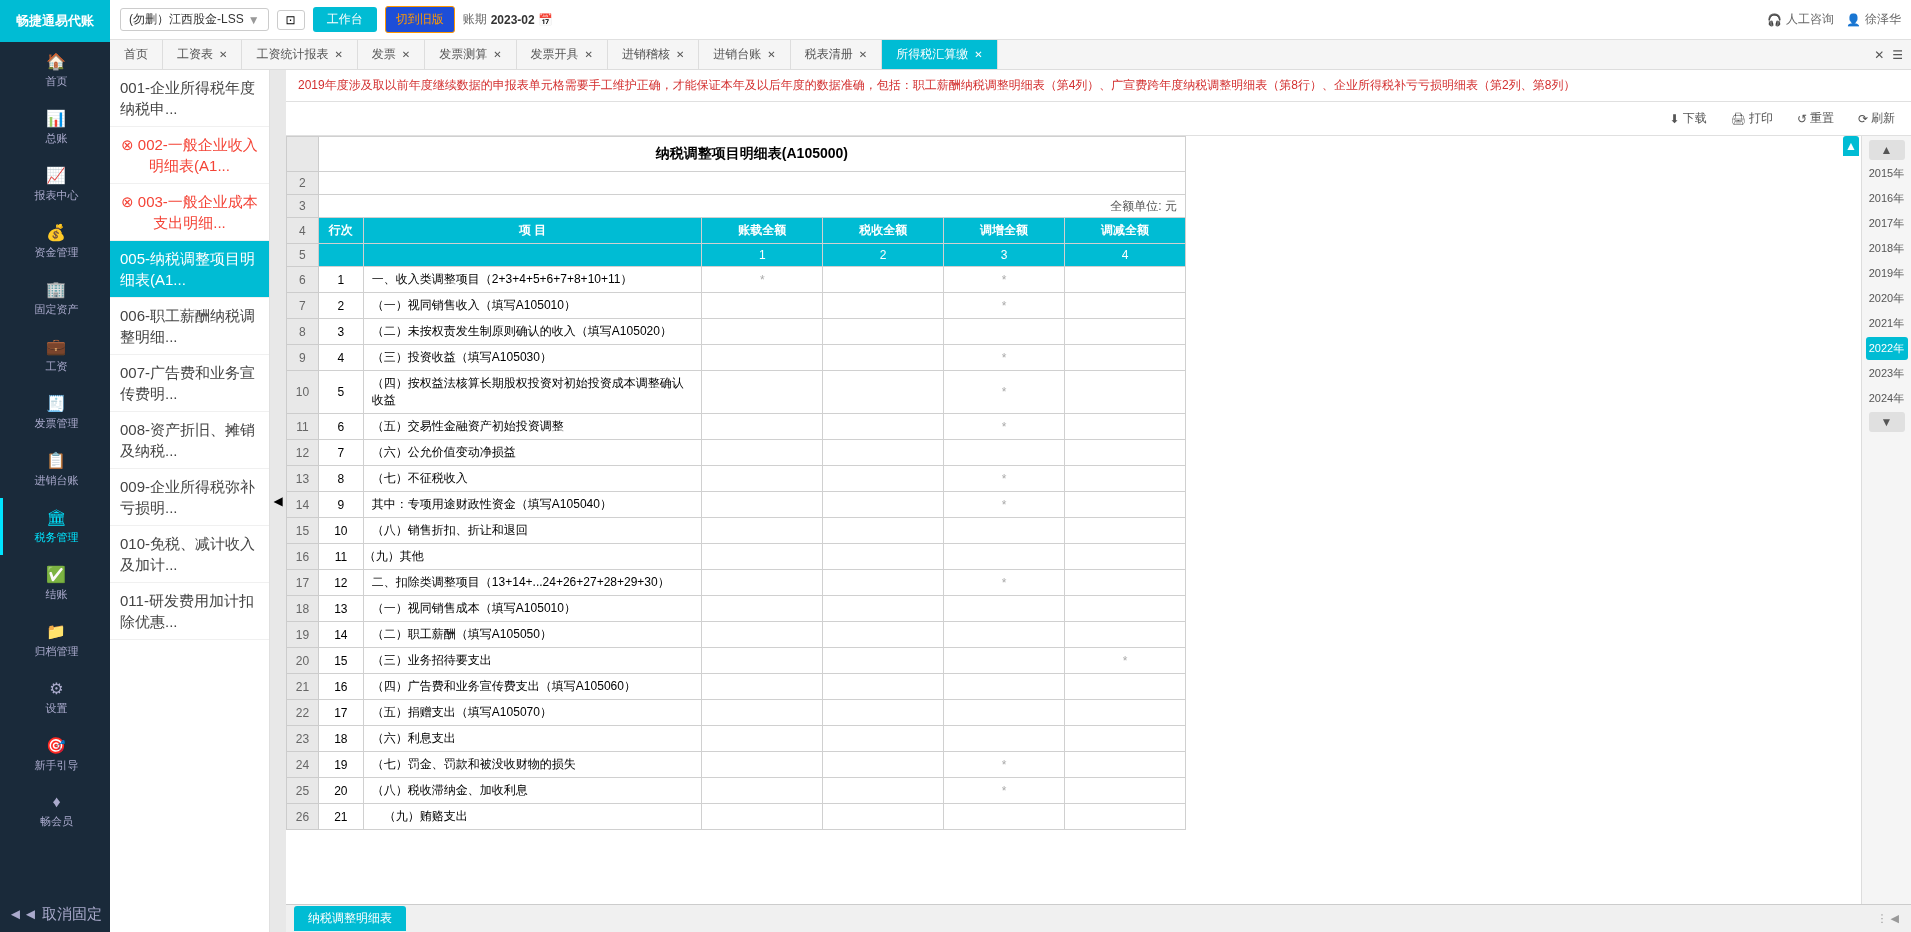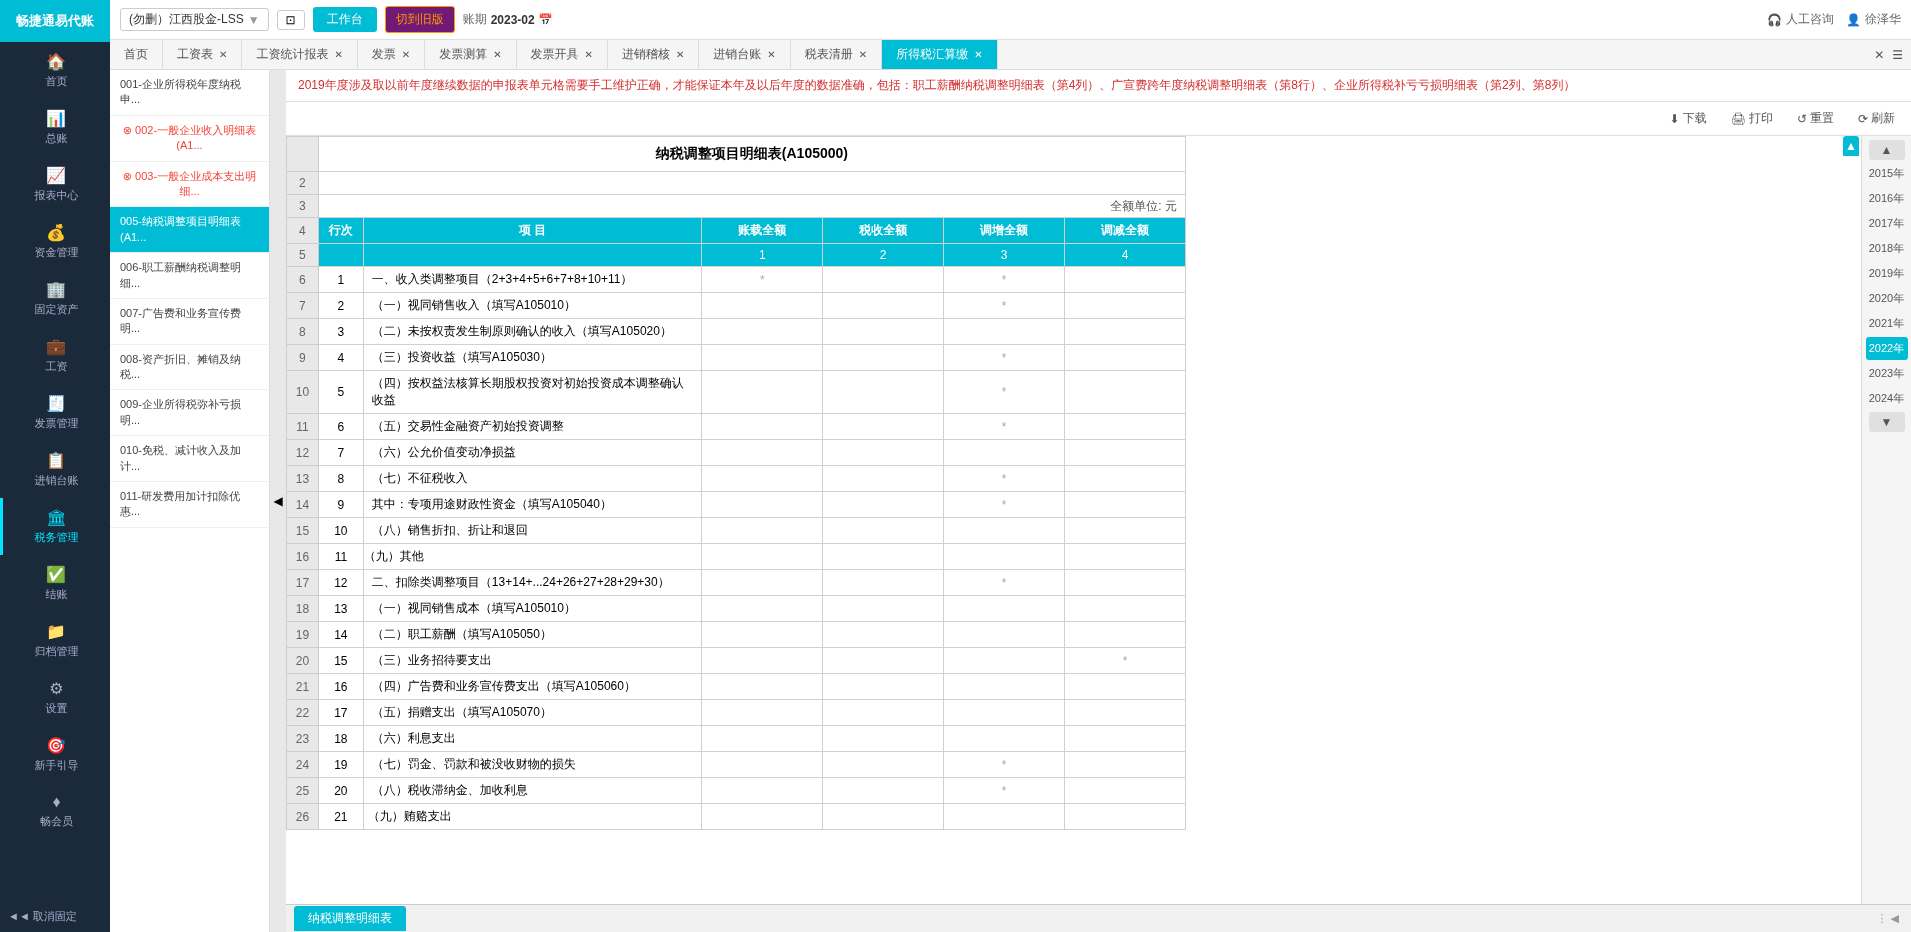--- a/index.html
+++ b/index.html
@@ -6,49 +6,49 @@
     body { display: flex; height: 932px; overflow: hidden; background: #f0f2f5; }
 
     
     .sidebar { width: 110px; background: #1a2a3a; display: flex; flex-direction: column; height: 100%; flex-shrink: 0; }
     .sidebar-logo { background: #00bcd4; color: white; text-align: center; padding: 12px 5px; font-size: 13px; font-weight: bold; line-height: 1.4; }
     .sidebar-nav { display: flex; flex-direction: column; flex: 1; overflow-y: auto; }
     .nav-item { display: flex; flex-direction: column; align-items: center; padding: 10px 5px; color: #aac; cursor: pointer; border-left: 3px solid transparent; gap: 3px; }
     .nav-item.active { color: #00e5ff; border-left-color: #00e5ff; }
     .nav-item .nav-icon { font-size: 16px; }
     .nav-item .nav-label { font-size: 11px; }
-    .sidebar-footer { padding: 8px; color: #aac; text-align: left; font-size: 11px; cursor: pointer; }
+    .sidebar-footer { padding: 8px; color: #aac; text-align: center; font-size: 15px; cursor: pointer; }
 
     
     .main { flex: 1; display: flex; flex-direction: column; overflow: hidden; }
 
     
     .topbar { background: white; display: flex; align-items: center; padding: 0 10px; height: 40px; border-bottom: 1px solid #e0e0e0; gap: 8px; flex-shrink: 0; }
     .company-selector { display: flex; align-items: center; gap: 4px; border: 1px solid #ccc; border-radius: 3px; padding: 2px 8px; cursor: pointer; font-size: 12px; color: #333; }
     .company-selector .arrow { color: #999; }
     .copy-btn { border: 1px solid #ccc; background: white; border-radius: 3px; padding: 2px 8px; cursor: pointer; font-size: 12px; }
     .workbench-btn { background: #00bcd4; color: white; border: none; border-radius: 3px; padding: 4px 14px; cursor: pointer; font-size: 12px; }
-    .old-btn { border: 1px solid #ff9800; color: #ff9800; background: #701a75; border-radius: 3px; padding: 4px 10px; cursor: pointer; font-size: 12px; }
+    .old-btn { border: 1px solid #ff9800; color: #ff9800; background: #1d4ed8; border-radius: 3px; padding: 4px 10px; cursor: pointer; font-size: 12px; }
     .period-label { font-size: 12px; color: #666; display: flex; align-items: center; gap: 4px; }
     .topbar-right { margin-left: auto; display: flex; align-items: center; gap: 12px; color: #666; }
     .topbar-right .user-section { display: flex; align-items: center; gap: 4px; cursor: pointer; }
 
     
     .tabs-bar { background: #f5f5f5; display: flex; align-items: center; border-bottom: 1px solid #ddd; flex-shrink: 0; overflow-x: auto; }
     .tab { padding: 6px 14px; cursor: pointer; white-space: nowrap; color: #555; border-right: 1px solid #ddd; display: flex; align-items: center; gap: 4px; font-size: 12px; }
     .tab.active { background: #00bcd4; color: white; }
     .tab .close-x { font-size: 10px; cursor: pointer; color: inherit; margin-left: 2px; }
     .tabs-actions { margin-left: auto; display: flex; align-items: center; padding: 0 8px; gap: 8px; }
 
     
     .content { flex: 1; display: flex; overflow: hidden; }
 
     
     .left-panel { width: 160px; background: white; border-right: 1px solid #e0e0e0; display: flex; flex-direction: column; flex-shrink: 0; overflow-y: auto; }
-    .left-panel-item { padding: 7px 10px; cursor: pointer; font-size: 11px; color: #444; border-bottom: 1px solid #f0f0f0; line-height: 1.4; }
+    .left-panel-item { padding: 7px 10px; cursor: pointer; font-size: 15px; color: #444; border-bottom: 1px solid #f0f0f0; line-height: 1.4; }
     .left-panel-item.active { background: #00bcd4; color: white; }
     .left-panel-item.error { color: #f44336; text-align: center; }
     .left-panel-collapse { width: 16px; background: #e8e8e8; cursor: pointer; display: flex; align-items: center; justify-content: center; flex-shrink: 0; }
 
     
     .main-content { flex: 1; display: flex; flex-direction: column; overflow: hidden; background: #f5f5f5; }
 
     
     .notice-bar { background: white; padding: 6px 12px; font-size: 11px; color: #d32f2f; line-height: 1.6; border-bottom: 1px solid #e0e0e0; flex-shrink: 0; }
 
@@ -486,21 +486,21 @@
                   <td class="hangci">20</td>
                   <td class="item-cell" style="white-space: normal; padding: 4px 8px;">（八）税收滞纳金、加收利息</td>
                   <td class="num-cell" style="text-align: center; color: rgb(170, 170, 170);"></td>
                   <td class="num-cell" style="text-align: center; color: rgb(170, 170, 170);"></td>
                   <td class="num-cell" style="text-align: center; color: rgb(170, 170, 170);">*</td>
                   <td class="num-cell" style="text-align: center; color: rgb(170, 170, 170);"></td>
                 </tr>
                 <tr>
                   <td class="row-header" style="background: rgb(232, 232, 232); border: 1px solid rgb(204, 204, 204); text-align: center; color: rgb(102, 102, 102);">26</td>
                   <td class="hangci">21</td>
-                  <td class="item-cell" style="white-space: normal; padding: 4px 4px; margin-left: 12px;">（九）贿赂支出</td>
+                  <td class="item-cell" style="white-space: normal; padding: 4px 20px; margin-left: 12px;">（九）贿赂支出</td>
                   <td class="num-cell" style="text-align: center; color: rgb(170, 170, 170);"></td>
                   <td class="num-cell" style="text-align: center; color: rgb(170, 170, 170);"></td>
                   <td class="num-cell" style="text-align: center; color: rgb(170, 170, 170);"></td>
                   <td class="num-cell" style="text-align: center; color: rgb(170, 170, 170);"></td>
                 </tr>
               </tbody>
           </table>
         </div>
 
         <div class="year-panel">

